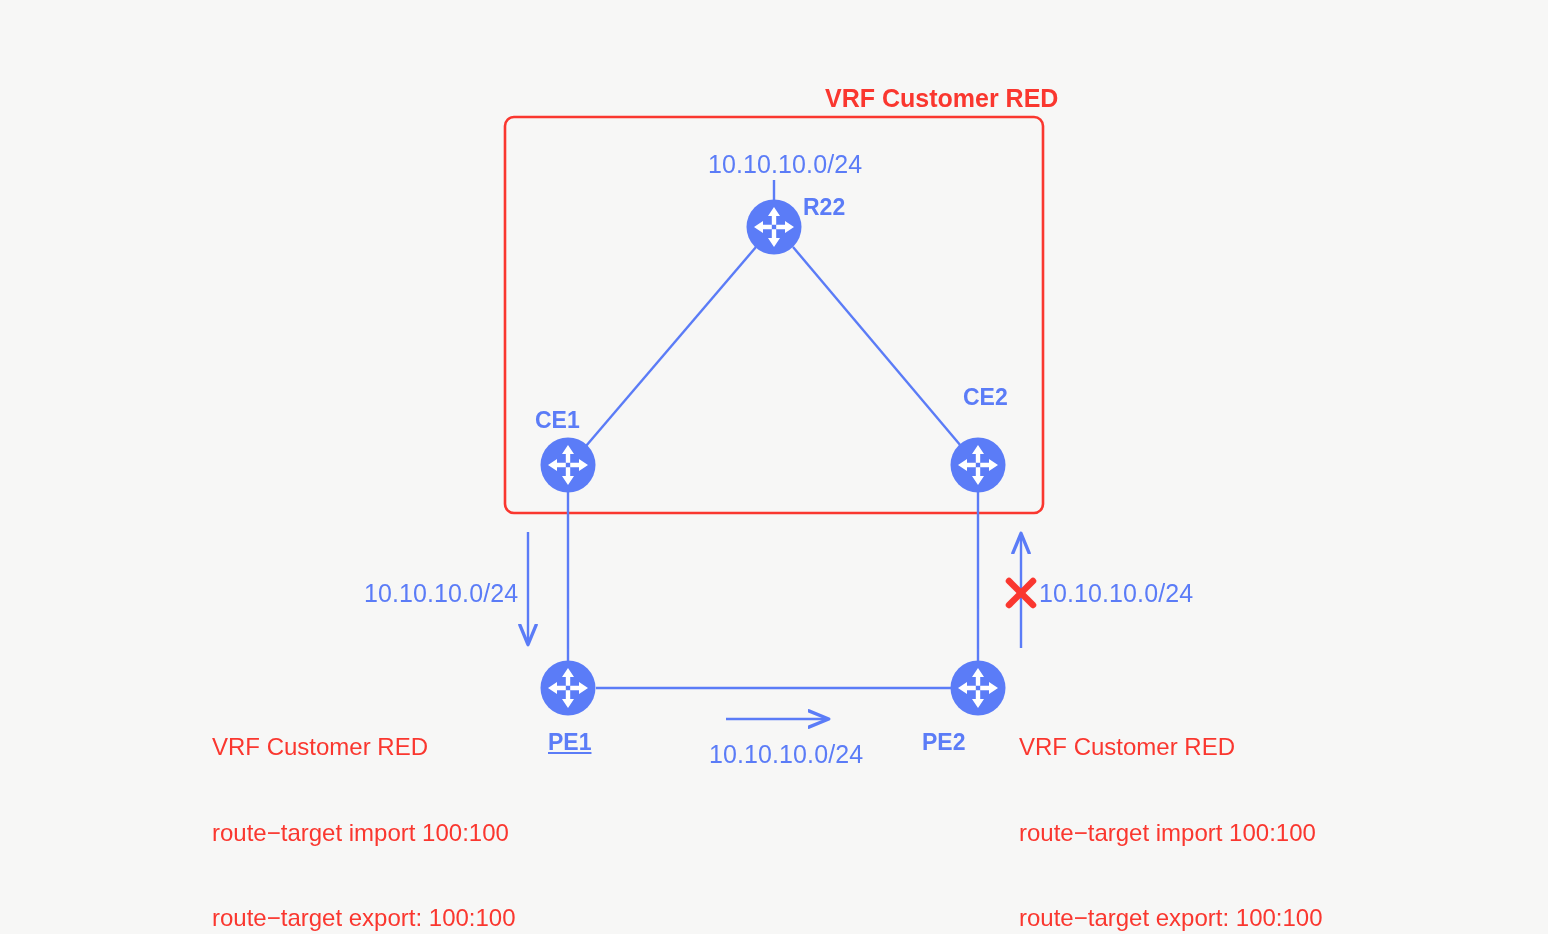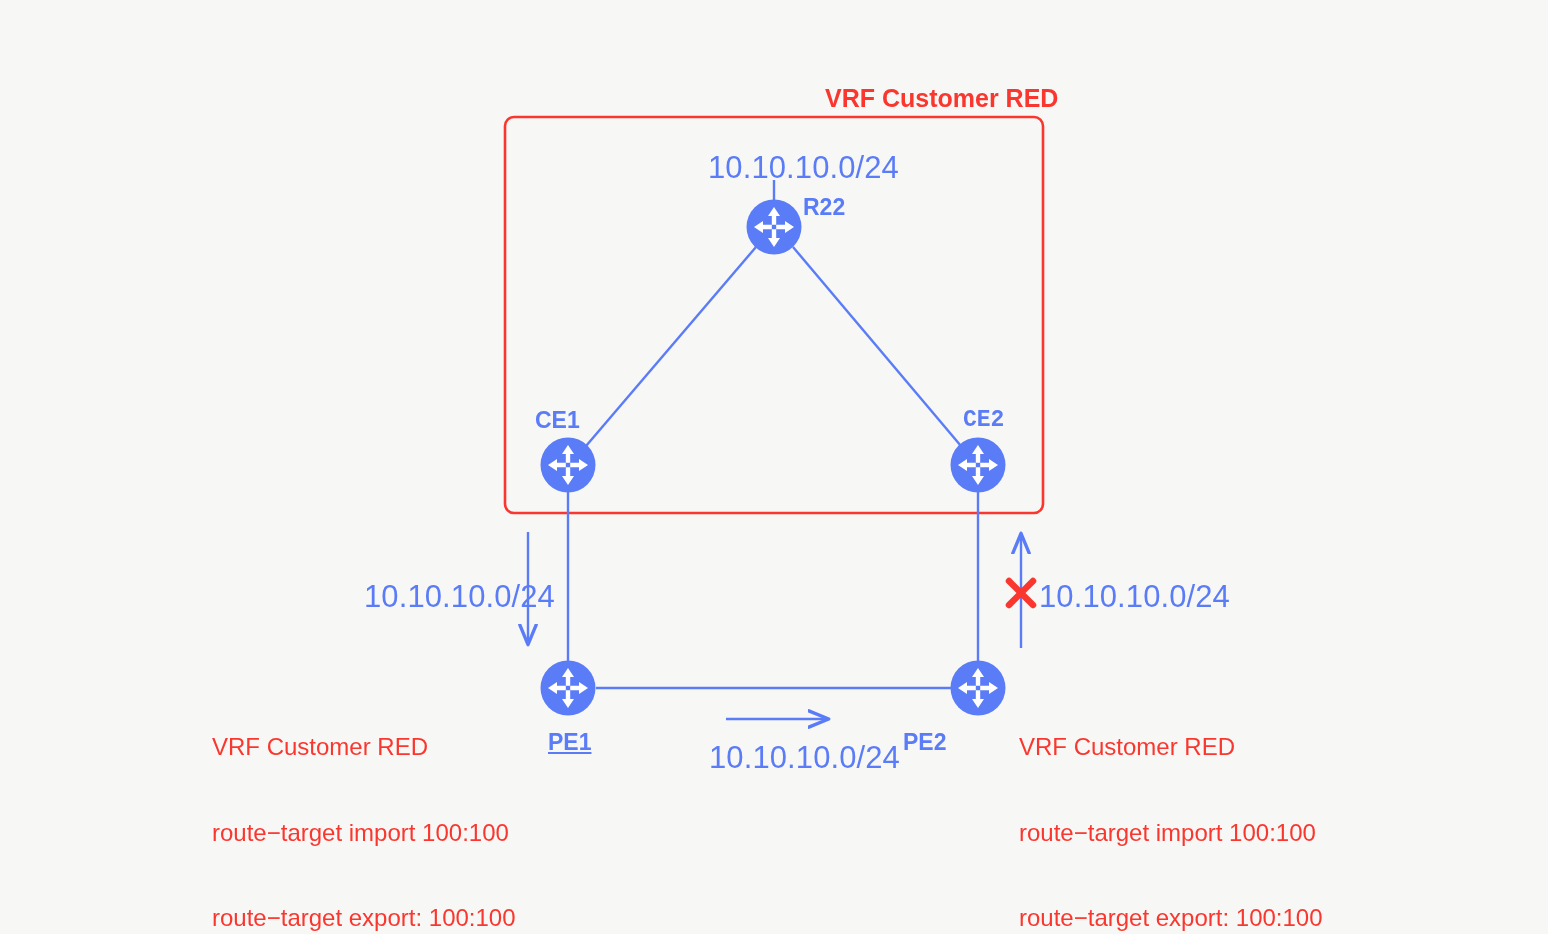--- a/index.html
+++ b/index.html
@@ -26,21 +26,21 @@
     height: 934px;
   }
   .lbl {
     position: absolute;
     white-space: pre;
     line-height: 1.0;
   }
   .lbl-blue { color: #5b7cf7; }
   .lbl-red  { color: #fa372f; }
   .net-label {
-    font-size: 31px;
+    font-size: 25px;
     font-weight: 400;
     letter-spacing: 0.1px;
   }
   .node-label {
     font-size: 23px;
     font-weight: 700;
   }
   .vrf-title {
     font-size: 25px;
     font-weight: 700;
@@ -155,25 +155,25 @@
   </div>
 
   <div class="lbl lbl-red vrf-title" style="left:825px; top:86px;">VRF Customer RED</div>
 
   <div class="lbl lbl-blue net-label" style="left:708px; top:152px;">10.10.10.0/24</div>
 
   <div class="lbl lbl-blue node-label" style="left:803px; top:196px;">R22</div>
 
   <div class="lbl lbl-blue node-label" style="left:535px; top:409px;text-align:right;">CE1</div>
 
-  <div class="lbl lbl-blue node-label" style="left:963px; top:409px;font-family:Liberation Mono, monospace;">CE2</div>
+  <div class="lbl lbl-blue node-label" style="left:963px; top:386px;">CE2</div>
 
   <div class="lbl lbl-blue node-label" style="left:548px; top:731px;text-decoration:underline;">PE1</div>
 
-  <div class="lbl lbl-blue node-label" style="left:903px; top:731px;">PE2</div>
+  <div class="lbl lbl-blue node-label" style="left:922px; top:731px;">PE2</div>
 
   <div class="lbl lbl-blue net-label" style="left:364px; top:581px;">10.10.10.0/24</div>
 
   <div class="lbl lbl-blue net-label" style="left:1039px; top:581px;">10.10.10.0/24</div>
 
   <div class="lbl lbl-blue net-label" style="left:709px; top:742px;">10.10.10.0/24</div>
 
   <div class="lbl lbl-red vrf-block" style="left:212px; top:676px;">
     <div>VRF Customer RED</div>
     <div>route−target import 100:100</div>

